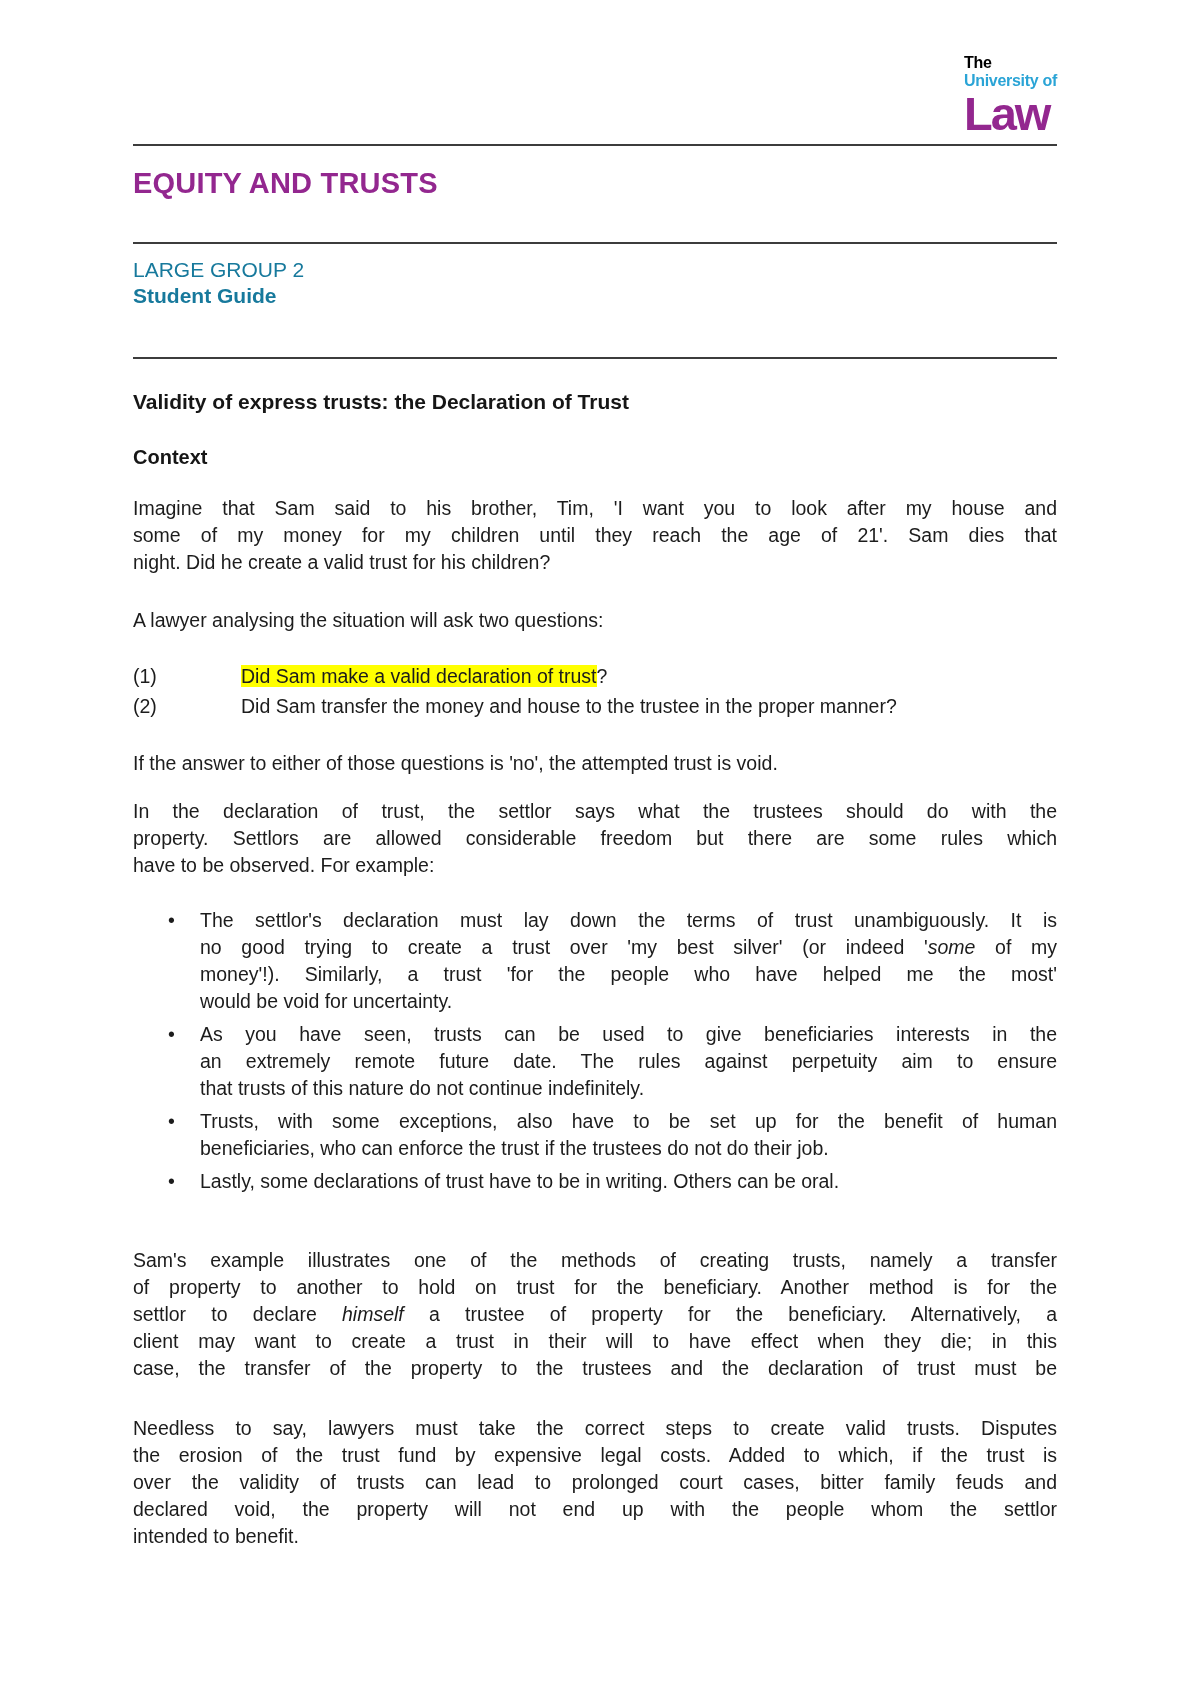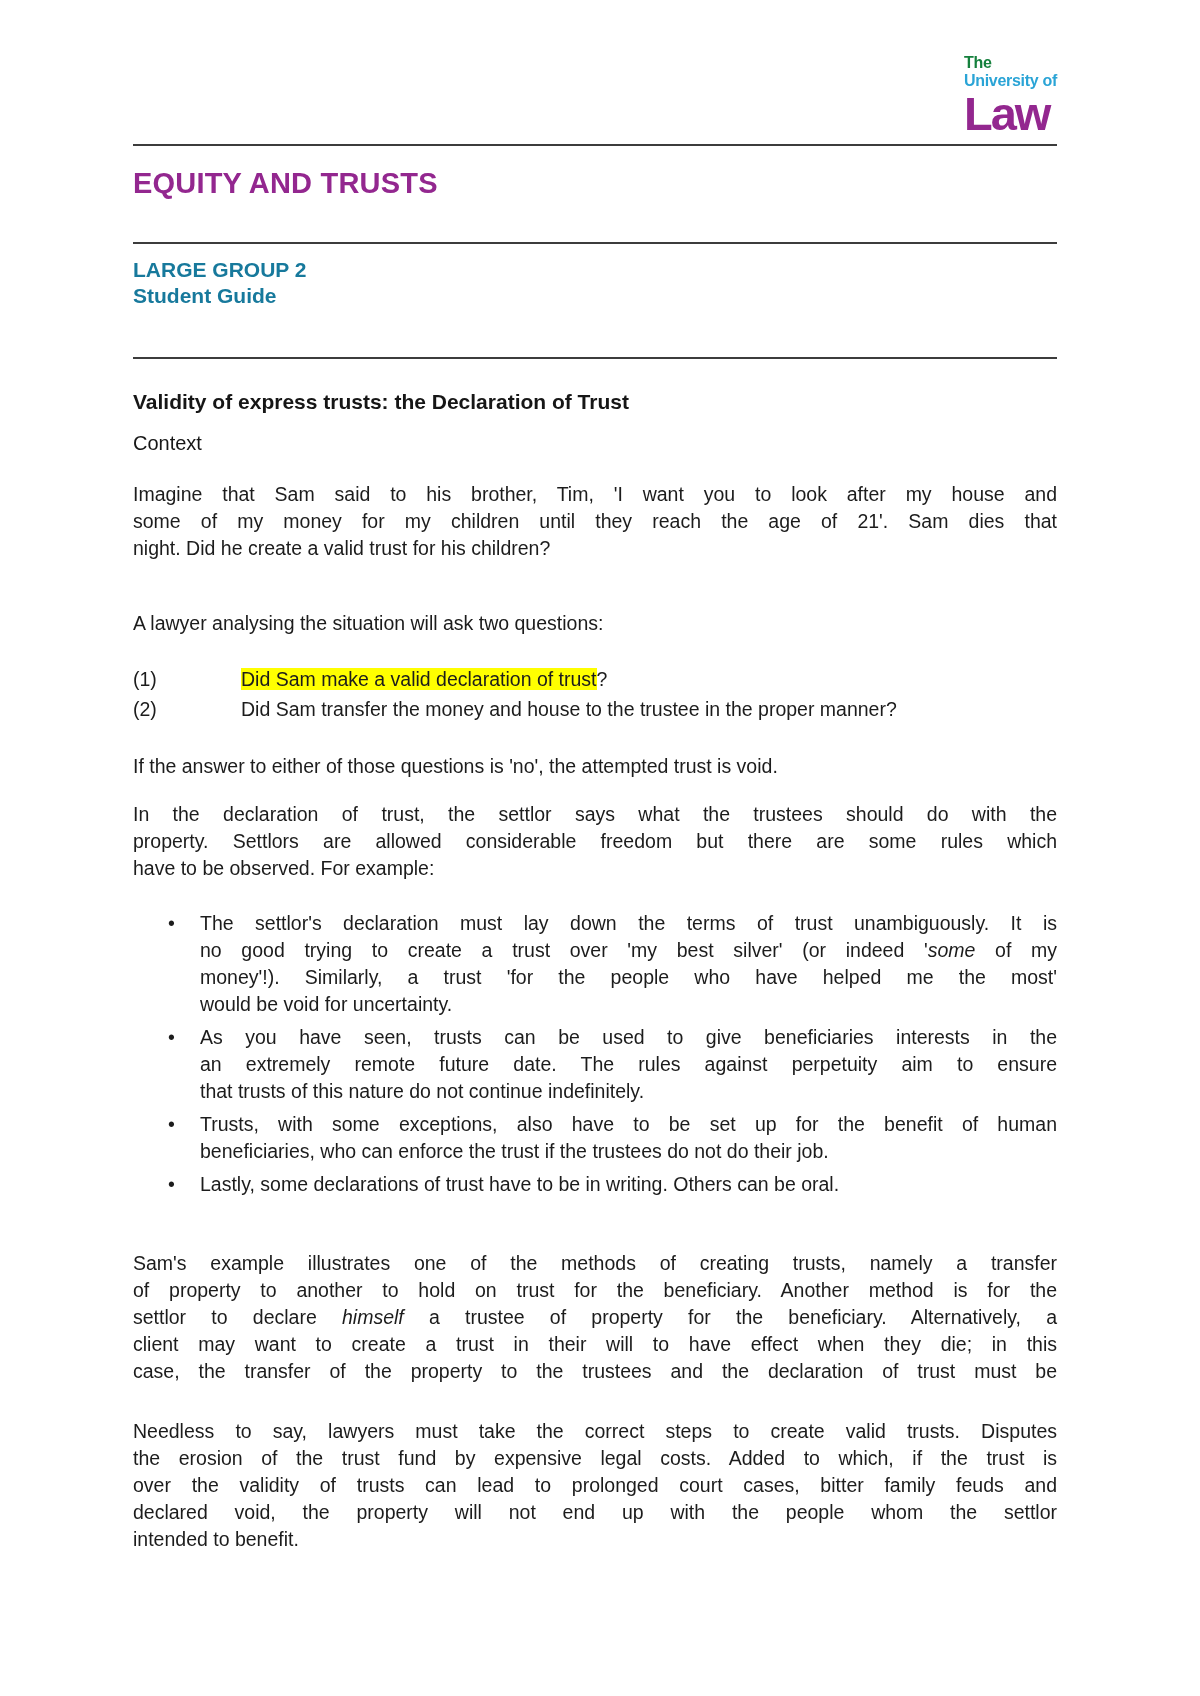--- a/index.html
+++ b/index.html
@@ -9,38 +9,38 @@
     height: 1696px;
     background: #ffffff;
     font-family: "Liberation Sans", "DejaVu Sans", sans-serif;
     color: #1c1c1c;
     box-sizing: border-box;
     padding: 0 143px 0 133px;
     overflow: hidden;
   }
   
   .logo { width: fit-content; margin: 55px 0 0 auto; text-align: left; line-height: 1; }
-  .logo .l-the { display:block; color:#15803d; font-weight:bold; font-size:16px; letter-spacing:-0.3px; }
+  .logo .l-the { display:block; color:#000000; font-weight:bold; font-size:16px; letter-spacing:-0.3px; }
   .logo .l-uni { display:block; color:#2AA4D6; font-weight:bold; font-size:16px; letter-spacing:-0.3px; margin-top:2px; }
   .logo .l-law { display:block; color:#93278F; font-weight:bold; font-size:47px; letter-spacing:-2px; margin-top:1px; }
   
   .rule  { border: none; border-top: 2px solid #3c3c3c; margin: 0; }
   .rule1 { margin-top: 7px; }
   .rule2 { margin-top: 43px; }
   .rule3 { margin-top: 48px; }
   
   .doc-title { color:#93278F; font-weight:bold; font-size:29px; line-height:32px; margin-top:21px; letter-spacing:0.2px; }
-  .group-h   { color:#17799C; font-weight:bold; font-size:21px; line-height:26px; margin-top:13px; }
+  .group-h   { color:#17799C; font-weight:normal; font-size:21px; line-height:26px; margin-top:13px; }
   .group-sh  { color:#17799C; font-weight:bold; font-size:21px; line-height:26px; }
   .section-h { color:#161616; font-weight:bold; font-size:21px; line-height:24px; margin-top:31px; }
-  .context-h { color:#161616; font-weight:normal; font-size:20px; line-height:24px; margin-top:17px; }
+  .context-h { color:#161616; font-weight:bold; font-size:20px; line-height:24px; margin-top:31px; }
   
   .para { font-size:19.5px; line-height:27px; }
   .p1 { margin-top:26px; }
-  .p2 { margin-top:48px; }
+  .p2 { margin-top:31px; }
   .p3 { margin-top:29px; }
   .p4 { margin-top:21px; }
   .p5 { margin-top:52px; }
   .p6 { margin-top:33px; }
   .jl { text-align: justify; text-align-last: justify; }
   .ll { text-align: left; }
   .it { font-style: italic; }
   
   .numlist { margin-top:27px; font-size:19.5px; line-height:30px; }
   .numrow { display:flex; }

